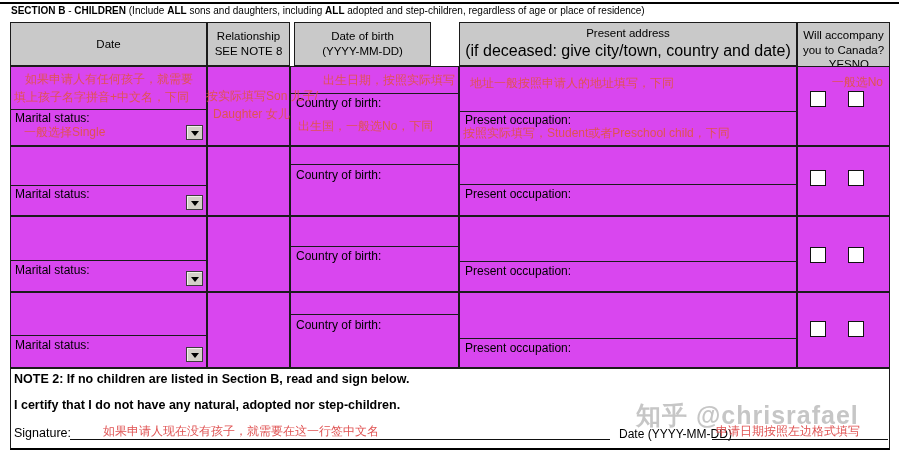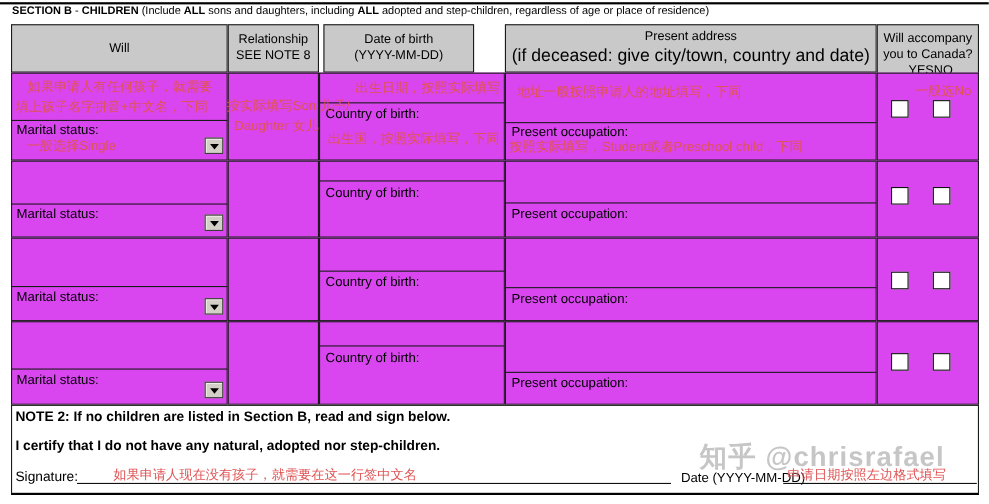--- a/index.html
+++ b/index.html
@@ -5,22 +5,22 @@
   html,body{margin:0;padding:0;background:#fff;}
   .page{position:relative;width:899px;height:458px;background:#fff;overflow:hidden;
         font-family:"Liberation Sans","DejaVu Sans",sans-serif;color:#000;}
   .top-rule{position:absolute;left:0;top:2px;width:899px;height:2px;background:#000;}
   .title{position:absolute;left:11px;top:5px;font-size:10px;white-space:nowrap;}
   .title b{font-weight:bold;}
   .cell{position:absolute;box-sizing:border-box;border:1px solid #1b1b1b;background:#d946ef;}
   .hcell{background:var(--header_bg);display:flex;flex-direction:column;align-items:center;
          justify-content:center;font-size:11.5px;text-align:center;line-height:1.28;}
   .hcell .small{font-size:16px;}
-  .yesno{display:flex;width:100%;box-sizing:border-box;justify-content:center;
-         padding:0 8px 0 13px;}
+  .yesno{display:flex;width:100%;box-sizing:border-box;justify-content:flex-end;
+         padding:0 20px 0 13px;}
   .sub{position:absolute;left:-1px;right:-1px;height:0;border-top:1px solid #1b1b1b;}
   .lbl{position:absolute;font-size:12px;white-space:nowrap;}
   .red{position:absolute;color:var(--annotation);font-size:12px;white-space:nowrap;z-index:6;}
   .cb{position:absolute;width:16px;height:16px;box-sizing:border-box;
       border:1.5px solid #111;background:#fff;}
   .dd{position:absolute;right:3px;bottom:5px;width:17px;height:15px;box-sizing:border-box;
       background:#d4d0c8;border:1px solid #3c3c3c;box-shadow:inset 1px 1px 0 #f2f0ec;
       display:flex;align-items:center;justify-content:center;}
   .dd::after{content:"";width:0;height:0;border:4px solid transparent;
              border-top:5px solid #000;margin-top:5px;}
@@ -37,21 +37,21 @@
 
 <div class="page">
 
   <div class="top-rule"></div>
 
   <div class="title">
     <b>SECTION B</b><span> - </span><b>CHILDREN</b><span> (Include </span><b>ALL</b><span> sons and daughters, including </span><b>ALL</b><span> adopted and step-children, regardless of age or place of residence)</span>
   </div>
 
   <div class="cell hcell" style="left:10px;top:22px;width:197px;height:44px">
-    <div>Will</div>
+    <div>Date</div>
   </div>
   <div class="cell hcell" style="left:207px;top:22px;width:83px;height:44px">
     <div>Relationship</div>
     <div>SEE NOTE 8</div>
   </div>
   <div class="cell hcell" style="left:294px;top:22px;width:137px;height:44px">
     <div>Date of birth</div>
     <div>(YYYY-MM-DD)</div>
   </div>
   <div class="cell hcell" style="left:459px;top:22px;width:338px;height:44px">
@@ -158,21 +158,21 @@
   <div class="sigline" style="left:70px;top:439px;width:540px"></div>
   <div class="plain" style="left:619px;top:427px;font-size:12px">Date (YYYY-MM-DD)</div>
   <div class="sigline" style="left:712px;top:439px;width:176px"></div>
 
   <div class="red" style="left:25px;top:71px">如果申请人有任何孩子，就需要</div>
   <div class="red" style="left:14px;top:89px">填上孩子名字拼音+中文名，下同</div>
   <div class="red" style="left:206px;top:88px">按实际填写Son 儿子/</div>
   <div class="red" style="left:213px;top:106px">Daughter 女儿</div>
   <div class="red" style="left:24px;top:124px">一般选择Single</div>
   <div class="red" style="left:290px;top:72px;width:165px;text-align:right">出生日期，按照实际填写</div>
-  <div class="red" style="left:298px;top:118px">出生国，按照实际填写，下同</div>
+  <div class="red" style="left:298px;top:118px">出生国，一般选No，下同</div>
   <div class="red" style="left:470px;top:75px">地址一般按照申请人的地址填写，下同</div>
   <div class="red" style="left:463px;top:125px">按照实际填写，Student或者Preschool child，下同</div>
   <div class="red" style="left:797px;top:74px;width:89px;text-align:right;padding-right:3px;box-sizing:border-box">一般选No</div>
   <div class="red" style="left:103px;top:423px">如果申请人现在没有孩子，就需要在这一行签中文名</div>
   <div class="red" style="left:716px;top:423px">申请日期按照左边格式填写</div>
 
   <div class="watermark">知乎 @chrisrafael</div>
 
 </div>
 

